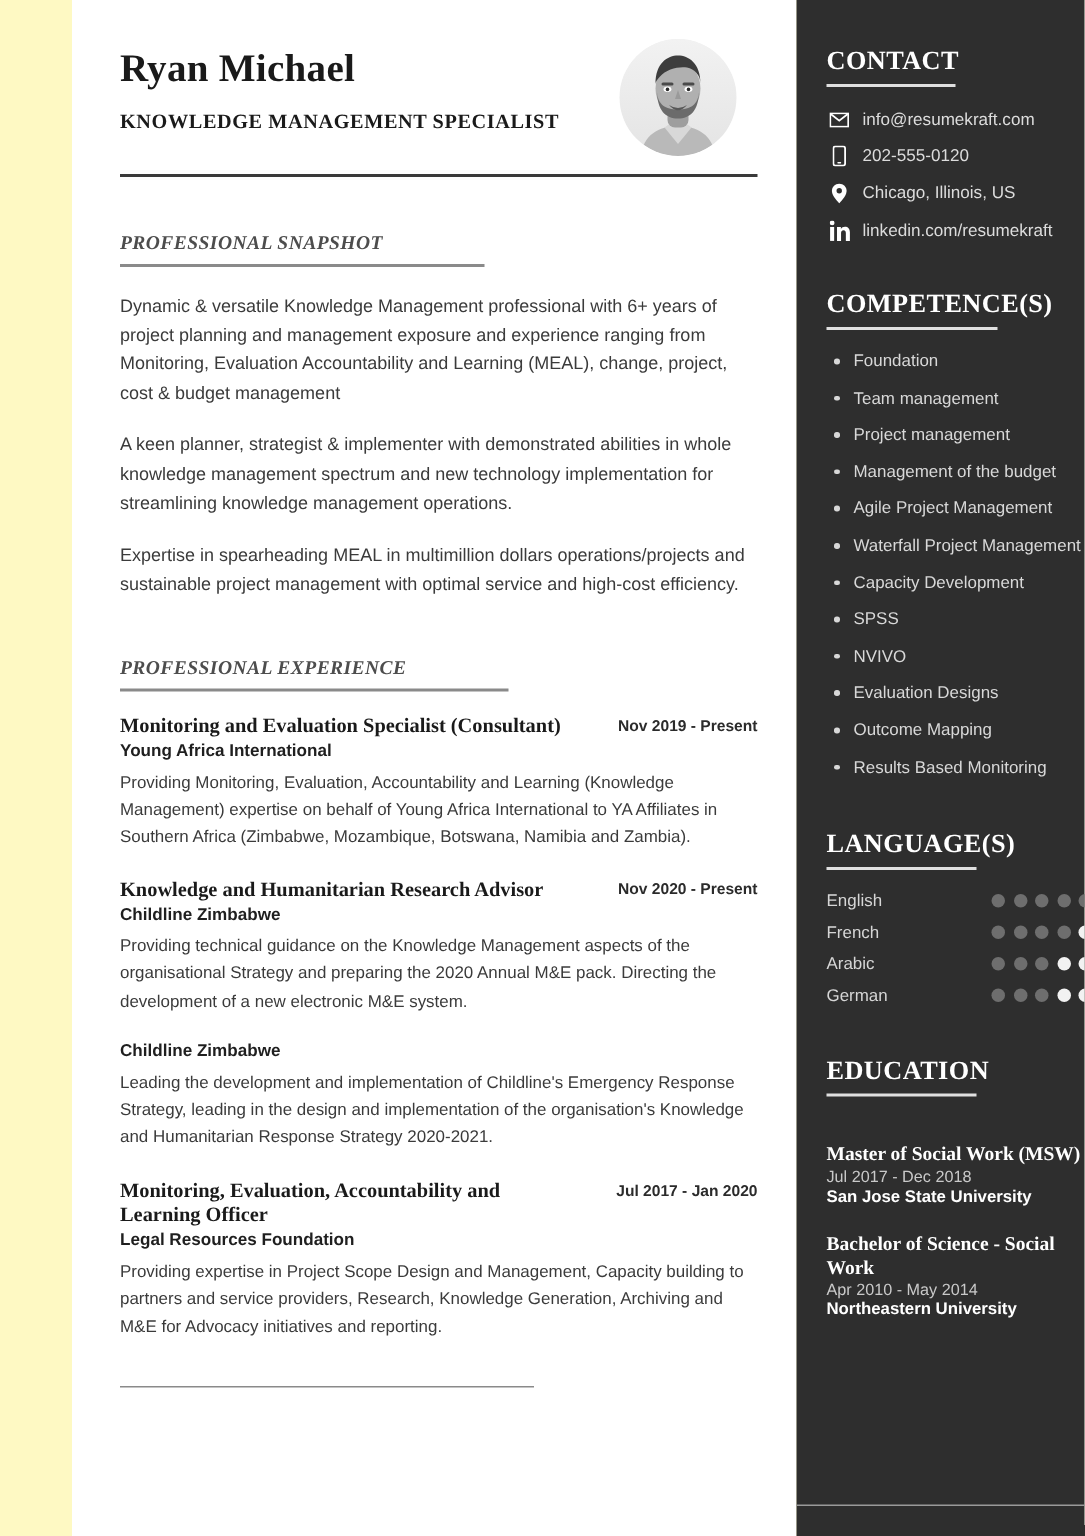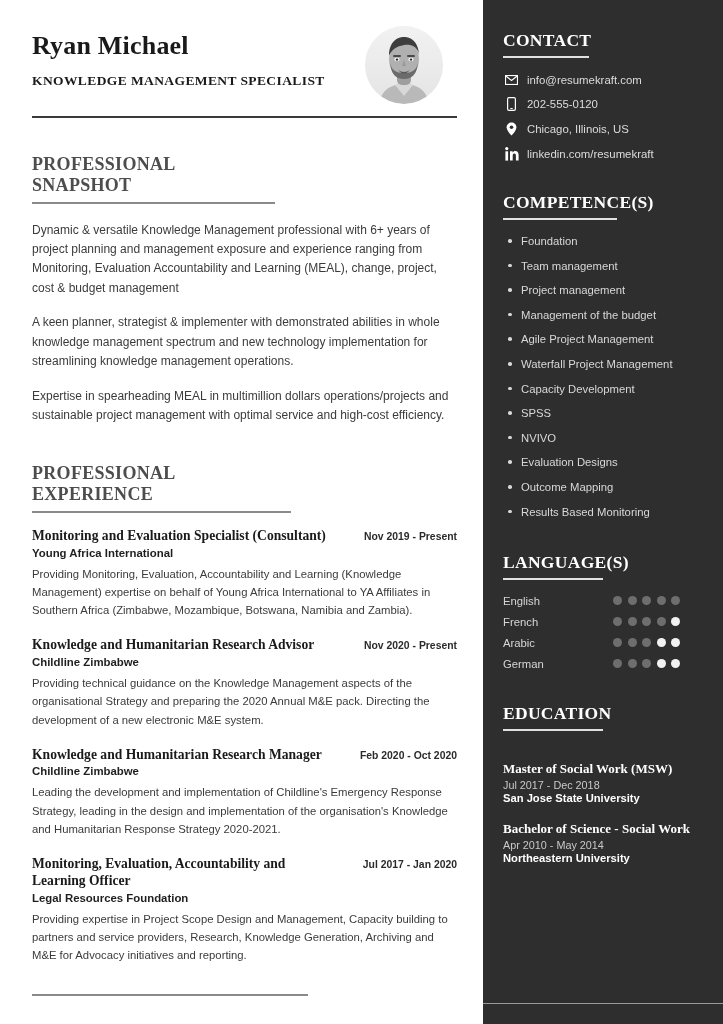--- a/index.html
+++ b/index.html
@@ -15,20 +15,21 @@
     position: relative;
     overflow: hidden;
   }
 
   .page {
     width: 723px;
     height: 1024px;
     display: flex;
     background: #fef9c3;
     position: relative;
+    padding-left: 48px;
   }
 
   
   .left-col {
     width: 483px;
     height: 1024px;
     background: #ffffff;
     padding: 24px 26px 0 32px;
     position: relative;
   }
@@ -75,24 +76,25 @@
 
   .header-rule {
     height: 2px;
     background: #3a3a3a;
     margin-top: 12px;
     margin-right: 0;
   }
 
   .section-head {
     font-family: "Liberation Serif", serif;
-    font-size: 18px;
+    font-size: 13px;
     font-weight: bold;
     color: #4d4d4d;
     letter-spacing: 0.3px;
+    font-style: italic;
   }
 
   .section-rule {
     height: 1.5px;
     background: #8a8a8a;
     margin-top: 6px;
   }
 
   .w-snapshot { width: 243px; }
   .w-experience { width: 259px; }
@@ -374,24 +376,20 @@
       <div class="job">
         <div class="job-head">
           <div class="job-role">Knowledge and Humanitarian Research Advisor</div>
           <div class="job-date">Nov 2020 - Present</div>
         </div>
         <div class="job-company">Childline Zimbabwe</div>
         <div class="job-desc">Providing technical guidance on the Knowledge Management aspects of the organisational Strategy and preparing the 2020 Annual M&amp;E pack. Directing the development of a new electronic M&amp;E system.</div>
       </div>
 
       <div class="job">
-        <div class="job-head">
-          <div class="job-role">Knowledge and Humanitarian Research Manager</div>
-          <div class="job-date">Feb 2020 - Oct 2020</div>
-        </div>
         <div class="job-company">Childline Zimbabwe</div>
         <div class="job-desc">Leading the development and implementation of Childline's Emergency Response Strategy, leading in the design and implementation of the organisation's Knowledge and Humanitarian Response Strategy 2020-2021.</div>
       </div>
 
       <div class="job">
         <div class="job-head">
           <div class="job-role">Monitoring, Evaluation, Accountability and Learning Officer</div>
           <div class="job-date">Jul 2017 - Jan 2020</div>
         </div>
         <div class="job-company">Legal Resources Foundation</div>

